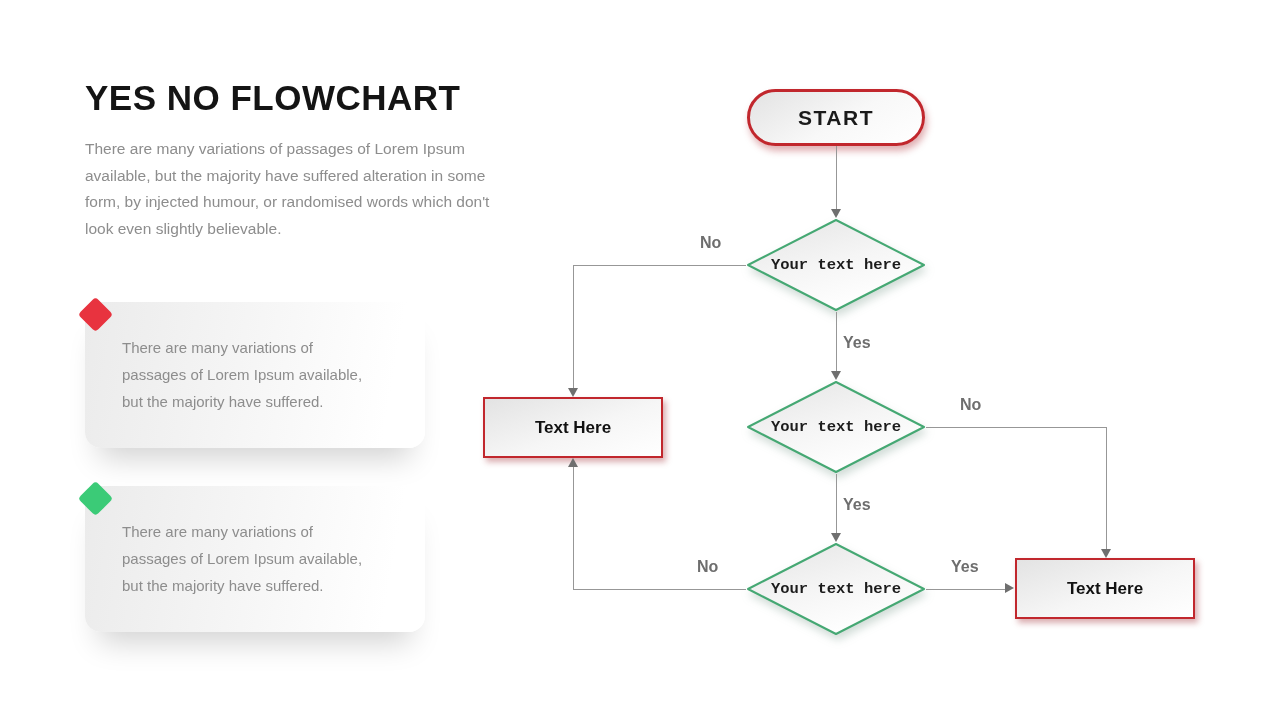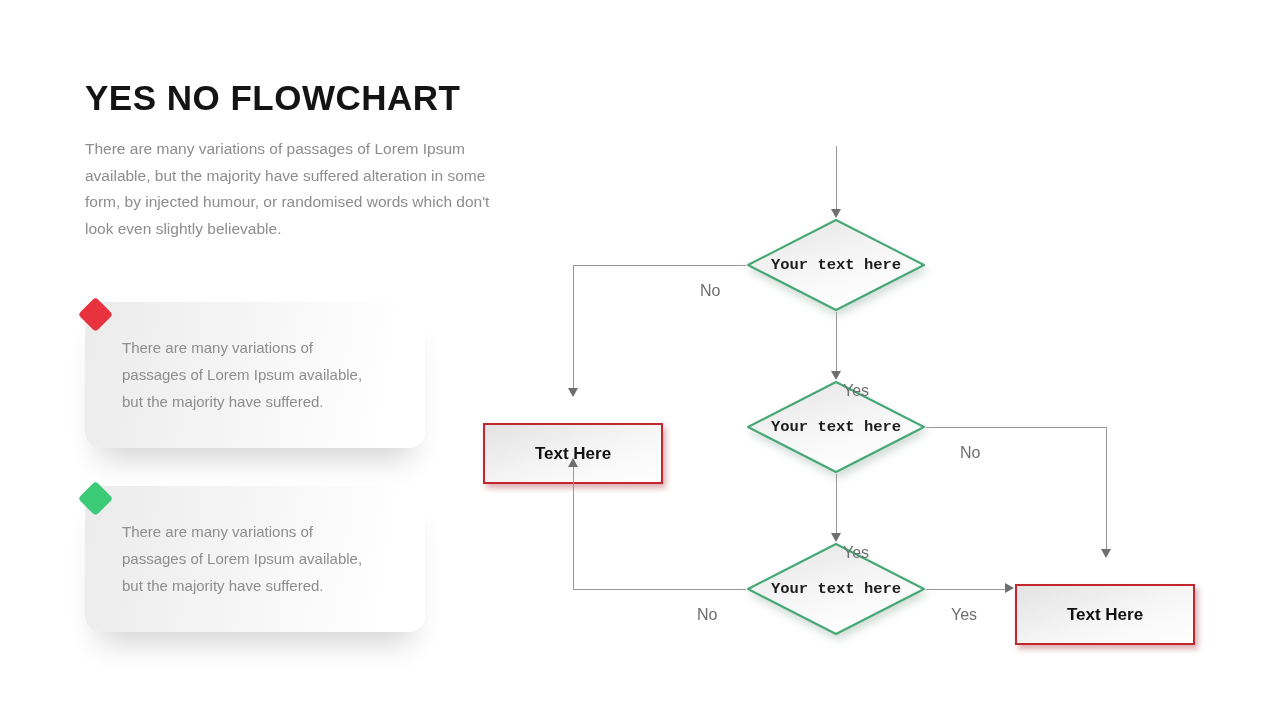--- a/index.html
+++ b/index.html
@@ -43,21 +43,21 @@
     box-shadow: 2px 5px 7px rgba(165,25,35,0.35);
     display: flex; align-items: center; justify-content: center;
     font-size: 21px; font-weight: 700; color: #1a1a1a; letter-spacing: 1.5px;
   }
   .process-box {
     position: absolute; width: 180px; height: 61px;
     border: 2px solid #c1272d;
     background: linear-gradient(160deg, #e3e3e3 0%, #f6f6f6 55%, #ffffff 100%);
     box-shadow: 3px 4px 6px rgba(150,20,30,0.35);
     display: flex; align-items: center; justify-content: center;
-    font-size: 17px; font-weight: 700; color: #111111; margin-top: 26px;
+    font-size: 17px; font-weight: 700; color: #111111;
   }
   .process-box.box-left  { left: 483px; top: 397px; }
   .process-box.box-right { left: 1015px; top: 558px; }
   .decision { position: absolute; width: 180px; height: 94px; }
   .decision svg { position: absolute; left: 0; top: 0; filter: drop-shadow(2px 5px 4px rgba(90,130,110,0.28)); }
   .decision .decision-label {
     position: absolute; left: 0; top: 0; width: 180px; height: 94px;
     display: flex; align-items: center; justify-content: center;
     font-size: 15.5px; font-weight: 600; color: #1c1c1c; font-family: Liberation Mono, monospace;
   }
@@ -65,21 +65,21 @@
   .decision.d2 { left: 746px; top: 380px; }
   .decision.d3 { left: 746px; top: 542px; }
 
   
   .hline { position: absolute; height: 1px; background: #979797; }
   .vline { position: absolute; width: 1px; background: #979797; }
   .arr { position: absolute; width: 0; height: 0; }
   .arr.down  { border-left: 5.5px solid transparent; border-right: 5.5px solid transparent; border-top: 9px solid #6f6f6f; }
   .arr.up    { border-left: 5.5px solid transparent; border-right: 5.5px solid transparent; border-bottom: 9px solid #6f6f6f; }
   .arr.right { border-top: 5.5px solid transparent; border-bottom: 5.5px solid transparent; border-left: 9px solid #6f6f6f; }
-  .edge-label { position: absolute; font-size: 16px; color: #6e6e6e; font-weight: 400; margin-top: 48px; }
+  .edge-label { position: absolute; font-size: 16px; color: #6e6e6e; font-weight: 700; }
 </style>
 </head>
 <body>
 
 <div class="slide">
 
   <svg width="0" height="0" style="position:absolute">
     <defs>
       <linearGradient id="diamondGrad" x1="0" y1="0" x2="0.55" y2="1">
         <stop offset="0" stop-color="#e4e4e4"></stop>
@@ -95,20 +95,21 @@
   <div class="info-card card-1">
     <span class="card-marker red"></span>
     <p class="card-text">There are many variations of passages of Lorem Ipsum available, but the majority have suffered.</p>
   </div>
 
   <div class="info-card card-2">
     <span class="card-marker green"></span>
     <p class="card-text">There are many variations of passages of Lorem Ipsum available, but the majority have suffered.</p>
   </div>
 
+  <div class="start-node">START</div>
 
   <div class="decision d1">
     <svg width="180" height="94" viewBox="0 0 180 94">
       <polygon points="90,2 178,47 90,92 2,47" fill="url(#diamondGrad)" stroke="#45a873" stroke-width="2" stroke-linejoin="round"></polygon>
     </svg>
     <span class="decision-label">Your text here</span>
   </div>
 
   <div class="decision d2">
     <svg width="180" height="94" viewBox="0 0 180 94">

